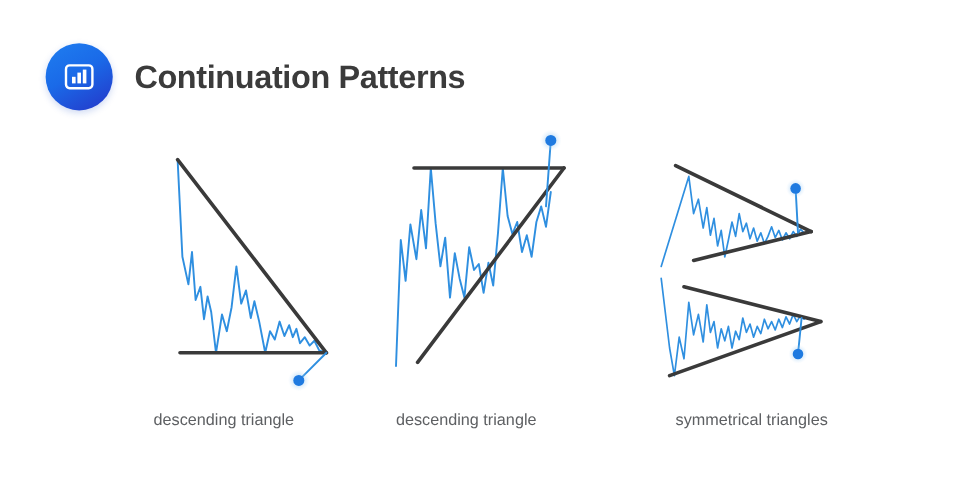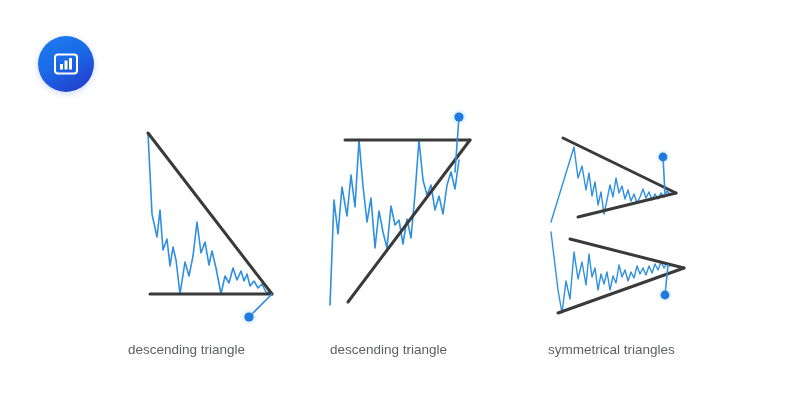--- a/index.html
+++ b/index.html
@@ -62,36 +62,37 @@
 
   .caption {
     position: absolute;
     font-size: 13.5px;
     color: #5e6063;
     white-space: nowrap;
     text-align: center;
   }
   #caption-descending { left: 128px;  top: 342px; }
   #caption-ascending  { left: 330px;  top: 342px; }
-  #caption-symmetric  { left: 548px;  top: 342px; }
+  #caption-symmetric  { left: 563px;  top: 342px; }
 </style>
 </head>
 <body>
 
 <div id="header">
   <div id="brand-badge">
     <span>
       <svg width="30" height="30" viewBox="0 0 30 30" aria-hidden="true">
         <rect x="4" y="5.5" width="22" height="19" rx="3" ry="3" fill="none" stroke="#ffffff" stroke-width="2"></rect>
         <rect x="9" y="15" width="3" height="5.5" fill="#ffffff"></rect>
         <rect x="13.5" y="11.5" width="3" height="9" fill="#ffffff"></rect>
         <rect x="18" y="9" width="3" height="11.5" fill="#ffffff"></rect>
       </svg>
     </span>
   </div>
+  <div id="page-title">Continuation Patterns</div>
 </div>
 
 <div id="figures">
   <svg width="800" height="400" viewBox="0 0 800 400">
     <defs>
       <radialGradient id="dotGlow">
         <stop offset="0%" stop-color="#64aff0" stop-opacity="0.55"></stop>
         <stop offset="55%" stop-color="#8ec5f2" stop-opacity="0.30"></stop>
         <stop offset="100%" stop-color="#bcdcf8" stop-opacity="0"></stop>
       </radialGradient>

